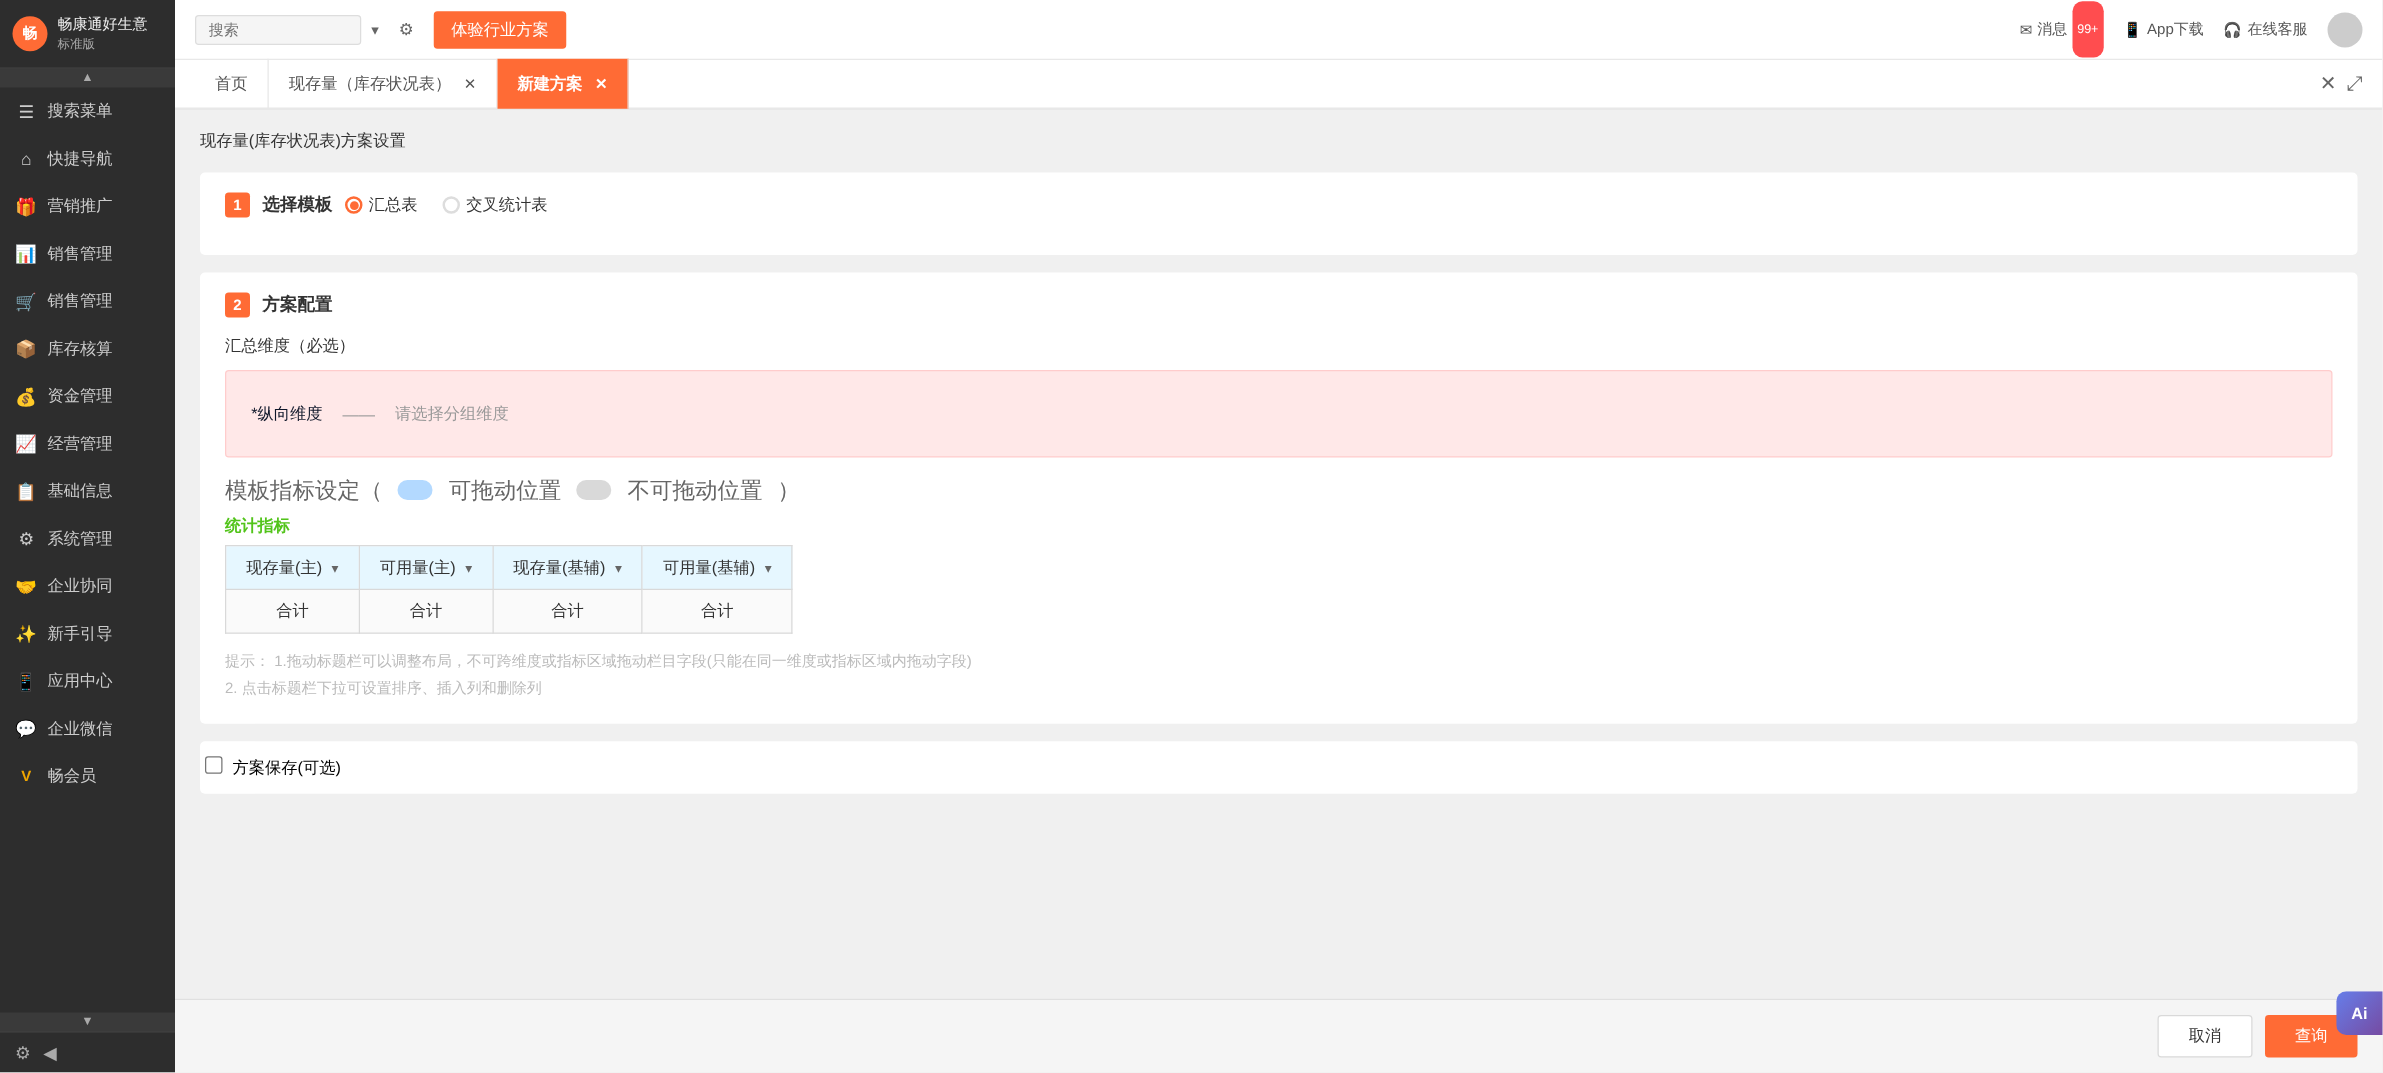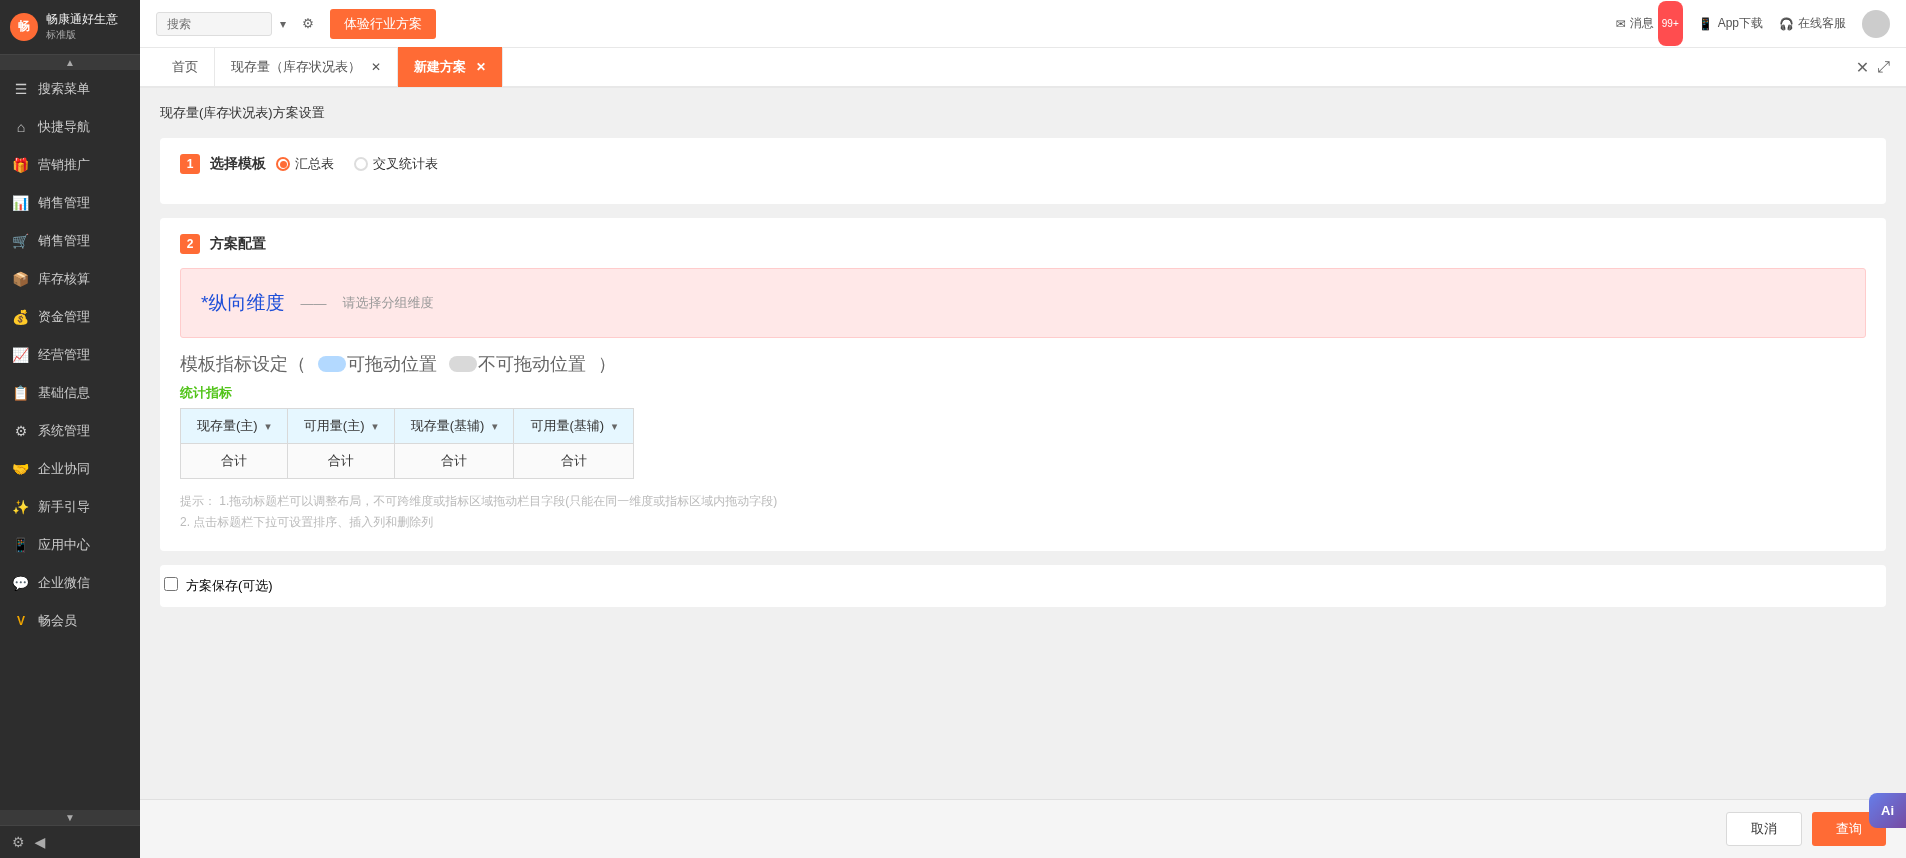--- a/index.html
+++ b/index.html
@@ -70,21 +70,21 @@
       border-bottom: 1px solid #e8e8e8;
       flex-shrink: 0;
       gap: 10px;
     }
     .topbar-left {
       display: flex; align-items: center; gap: 8px; flex: 1;
     }
     .topbar-search {
       background: #f5f5f5; border: 1px solid #ddd; border-radius: 3px;
       padding: 4px 10px; font-size: 12px; color: #999;
-      width: 116px;
+      width: 133px;
     }
     .topbar-dropdown-btn {
       background: none; border: none; cursor: pointer; color: #666; font-size: 12px;
     }
     .topbar-settings-btn {
       background: none; border: none; cursor: pointer; color: #666;
       width: 28px; height: 28px; display: flex; align-items: center; justify-content: center;
     }
     .topbar-trial-btn {
       background: #ff6b35; color: white; border: none; border-radius: 3px;
@@ -172,30 +172,30 @@
     .config-section { background: #fff; border-radius: 4px; padding: 16px 20px; }
 
     .field-label { font-size: 13px; color: #333; margin-bottom: 10px; }
 
     
     .dimension-area {
       background: #ffe8e8; border: 1px solid #ffcccc; border-radius: 3px;
       padding: 20px; display: flex; align-items: center; gap: 12px;
       min-height: 70px;
     }
-    .dimension-required { color: #1d4ed8; font-size: 19px; }
+    .dimension-required { color: #0f172a; font-size: 13px; }
     .dimension-separator { color: #999; margin: 0 4px; }
     .dimension-placeholder { color: #999; font-size: 13px; }
 
     
     .template-indicator {
       display: flex; align-items: center; gap: 12px; margin: 14px 0 8px 0; font-size: 18px; color: #666;
     }
     .indicator-draggable {
-      display: flex; align-items: center; gap: 1px;
+      display: flex; align-items: center; gap: 13px;
     }
     .indicator-box {
       width: 28px; height: 16px; border-radius: 8px; position: relative;
     }
     .indicator-box.blue { background: #b3d9ff; }
     .indicator-box.gray { background: #d9d9d9; }
 
     
     .stats-label { color: #52c41a; font-size: 13px; font-weight: bold; margin-bottom: 6px; }
     .stats-table { border: 1px solid #d9d9d9; border-collapse: collapse; background: #fff; }
@@ -389,20 +389,21 @@
         </div>
       </div>
     </div>
 
     <div class="config-section">
       <div class="section-header">
         <div class="section-num">2</div>
         <div class="section-title">方案配置</div>
       </div>
 
+      <div class="field-label">汇总维度（必选）</div>
 
       <div class="dimension-area">
         <span class="dimension-required">*纵向维度</span>
         <span class="dimension-separator">——</span>
         <span class="dimension-placeholder">请选择分组维度</span>
       </div>
 
       <div class="template-indicator">
         <span>模板指标设定（</span>
         <div class="indicator-draggable">

